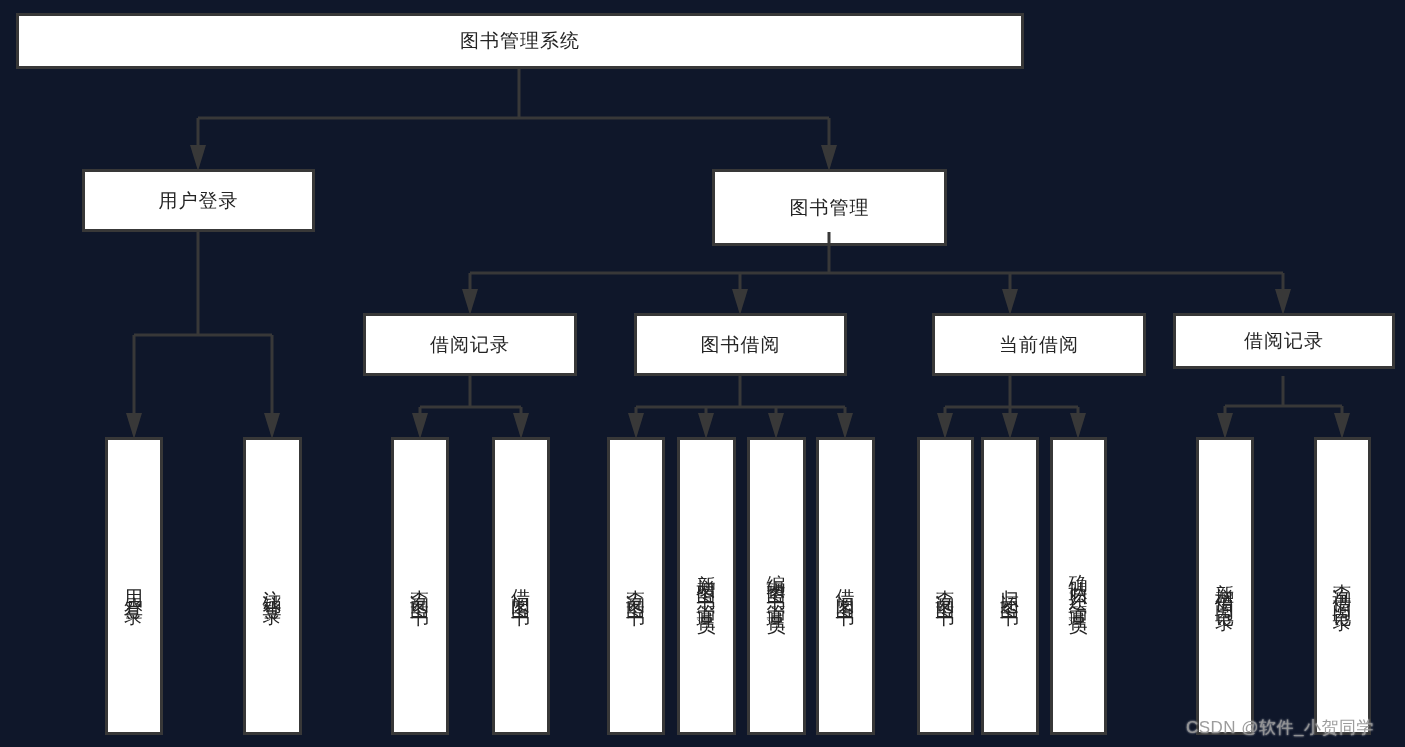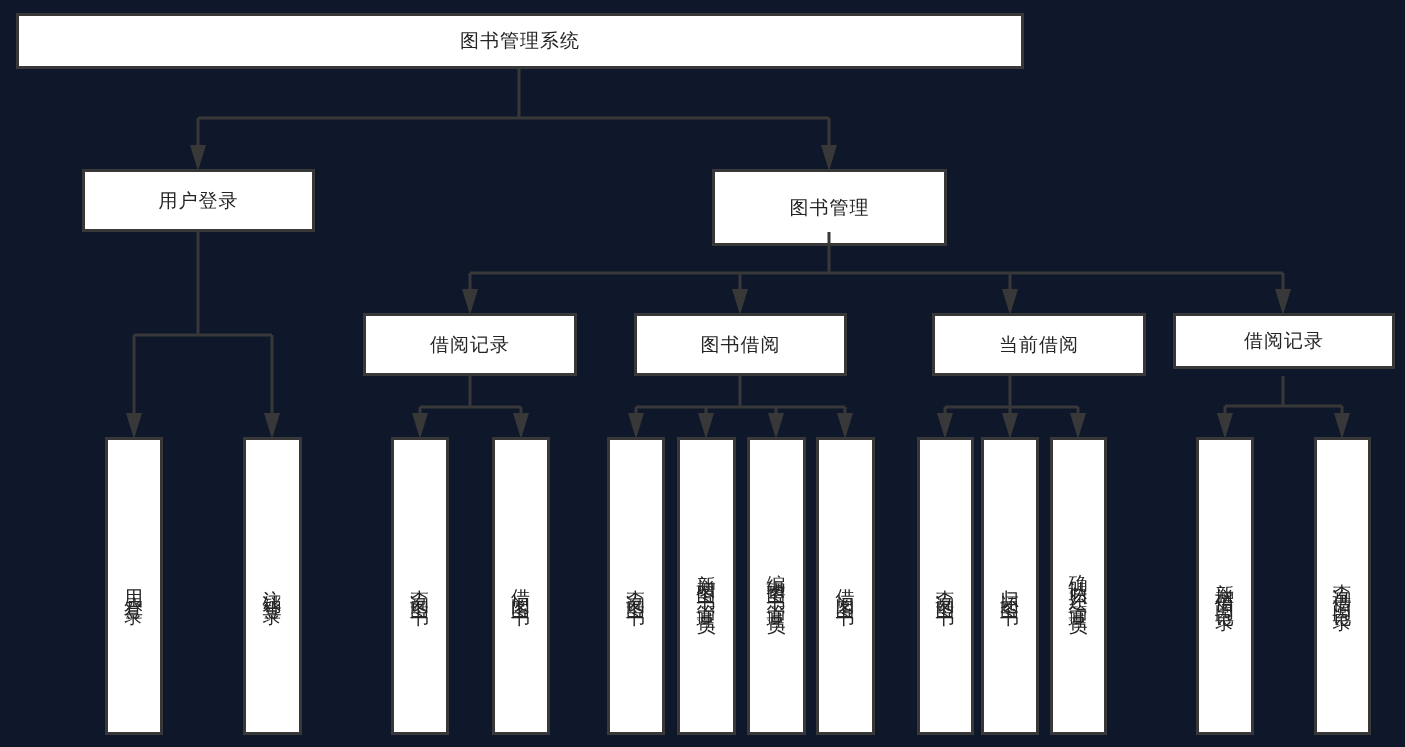--- a/index.html
+++ b/index.html
@@ -176,14 +176,15 @@
       <polygon points="1002,413 1018,413 1010,439"></polygon>
       <polygon points="1070,413 1086,413 1078,439"></polygon>
     </g>
     <g>
       <path d="M1283,376 V406 M1225,406 H1342 M1225,406 V414 M1342,406 V414"></path>
       <polygon points="1217,413 1233,413 1225,439"></polygon>
       <polygon points="1334,413 1350,413 1342,439"></polygon>
     </g>
   </svg>
 
+  <div id="watermark">CSDN @软件_小贺同学</div>
 
 </div>
 
 </body></html>

